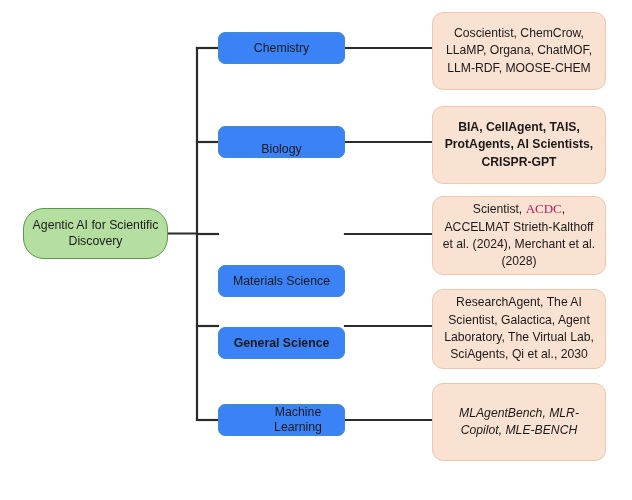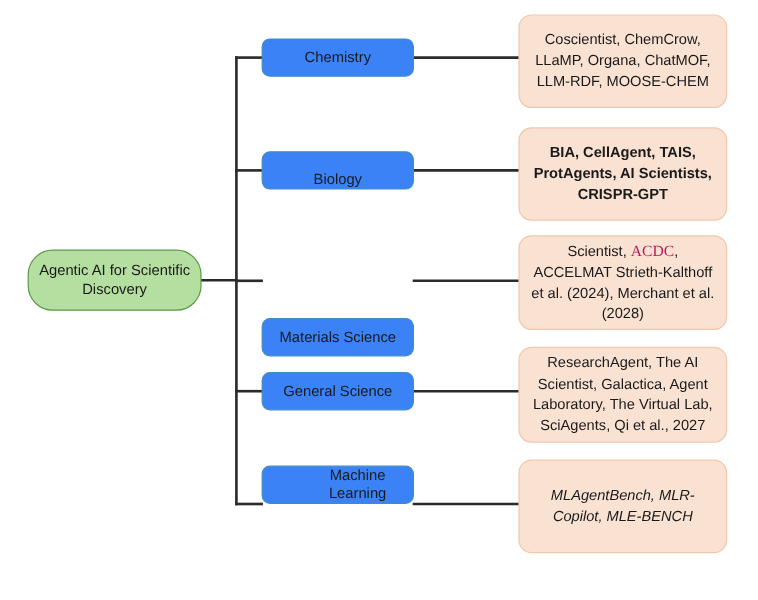--- a/index.html
+++ b/index.html
@@ -100,26 +100,26 @@
       </div>
       <div class="node node-examples" style="top: 106px; height: 78px; font-weight: bold;">
         <span><span>BIA, CellAgent, TAIS, ProtAgents, AI Scientists, CRISPR-GPT</span></span>
       </div>
       <div class="node node-domain" style="top: 218px; margin-top: 47px;">
         <span>Materials Science</span>
       </div>
       <div class="node node-examples" style="top: 196px; height: 79px;">
         <span><span>Scientist, </span><span class="serif-token">ACDC</span><span>, ACCELMAT Strieth-Kalthoff et al. (2024), Merchant et al. (2028)</span></span>
       </div>
-      <div class="node node-domain" style="top: 310px;">
+      <div class="node node-domain" style="top: 327px; font-weight: bold;">
         <span>General Science</span>
       </div>
       <div class="node node-examples" style="top: 289px; height: 80px;">
-        <span><span>ResearchAgent, The AI Scientist, Galactica, Agent Laboratory, The Virtual Lab, SciAgents, Qi et al., 2027</span></span>
+        <span><span>ResearchAgent, The AI Scientist, Galactica, Agent Laboratory, The Virtual Lab, SciAgents, Qi et al., 2030</span></span>
       </div>
-      <div class="node node-domain" style="top: 388px; padding-left: 37px;">
+      <div class="node node-domain" style="top: 404px; padding-left: 37px;">
         <span>Machine Learning</span>
       </div>
       <div class="node node-examples" style="top: 383px; height: 78px; font-style: italic;">
         <span><span>MLAgentBench, MLR-Copilot, MLE-BENCH</span></span>
       </div>
     </div>
 </div>
 
 </body></html>

